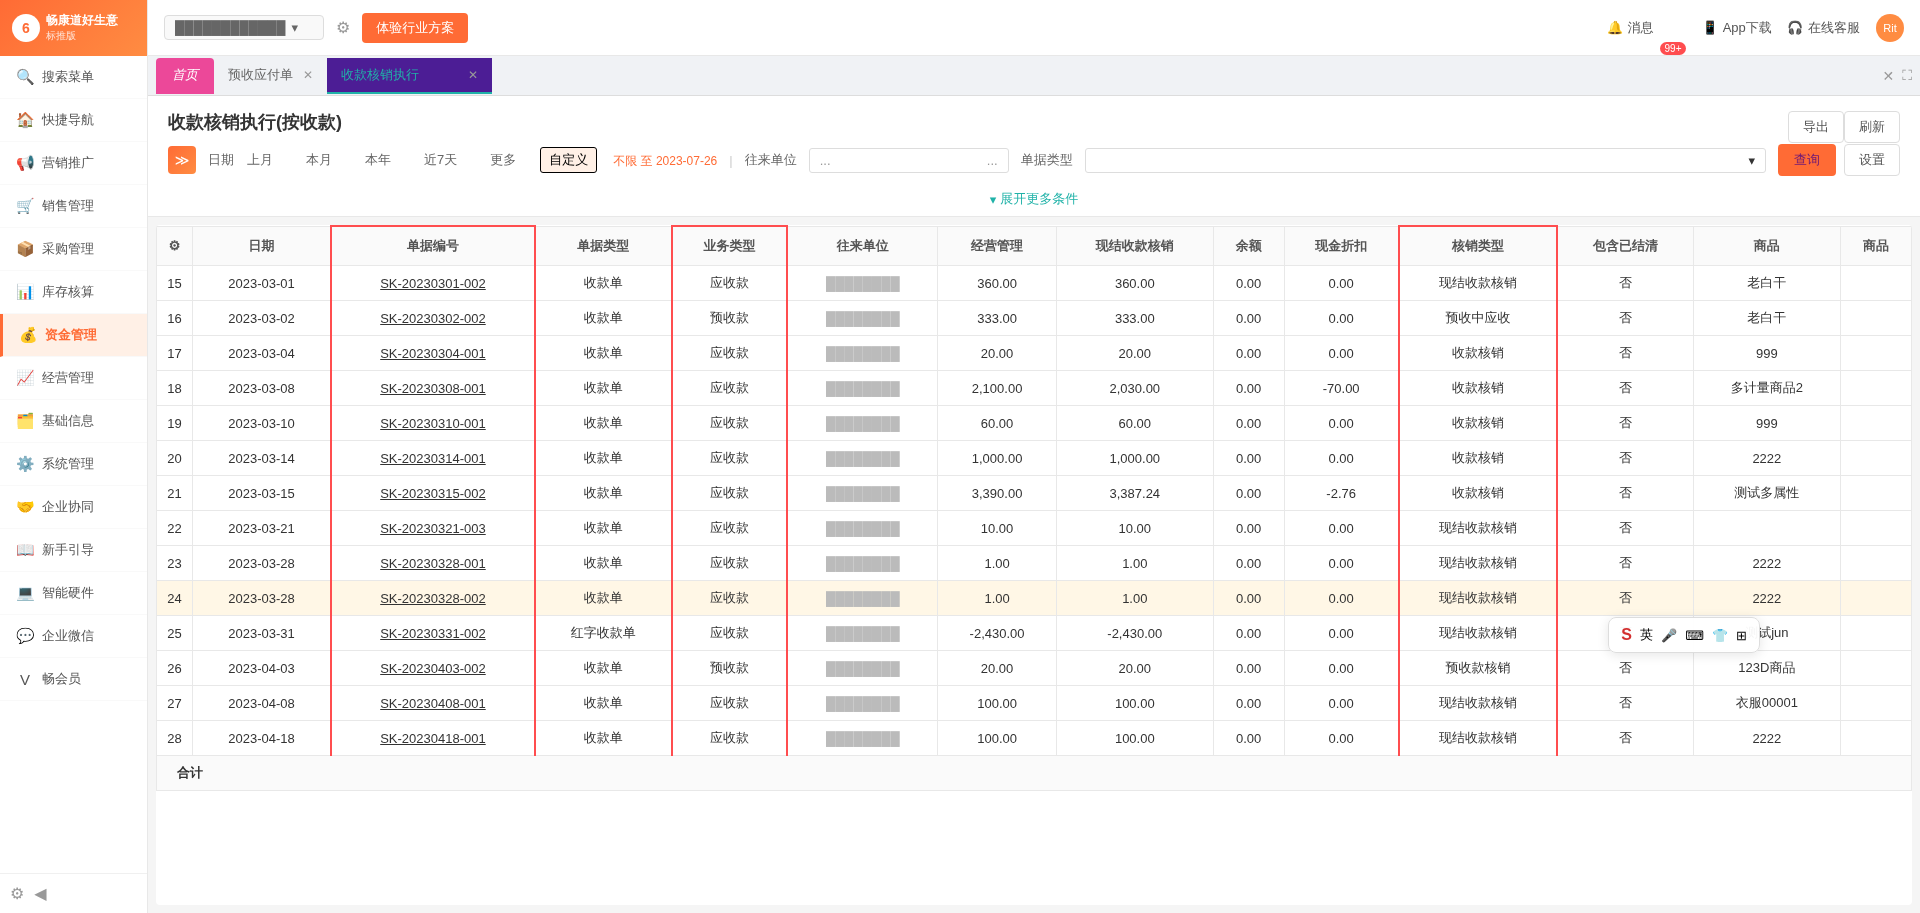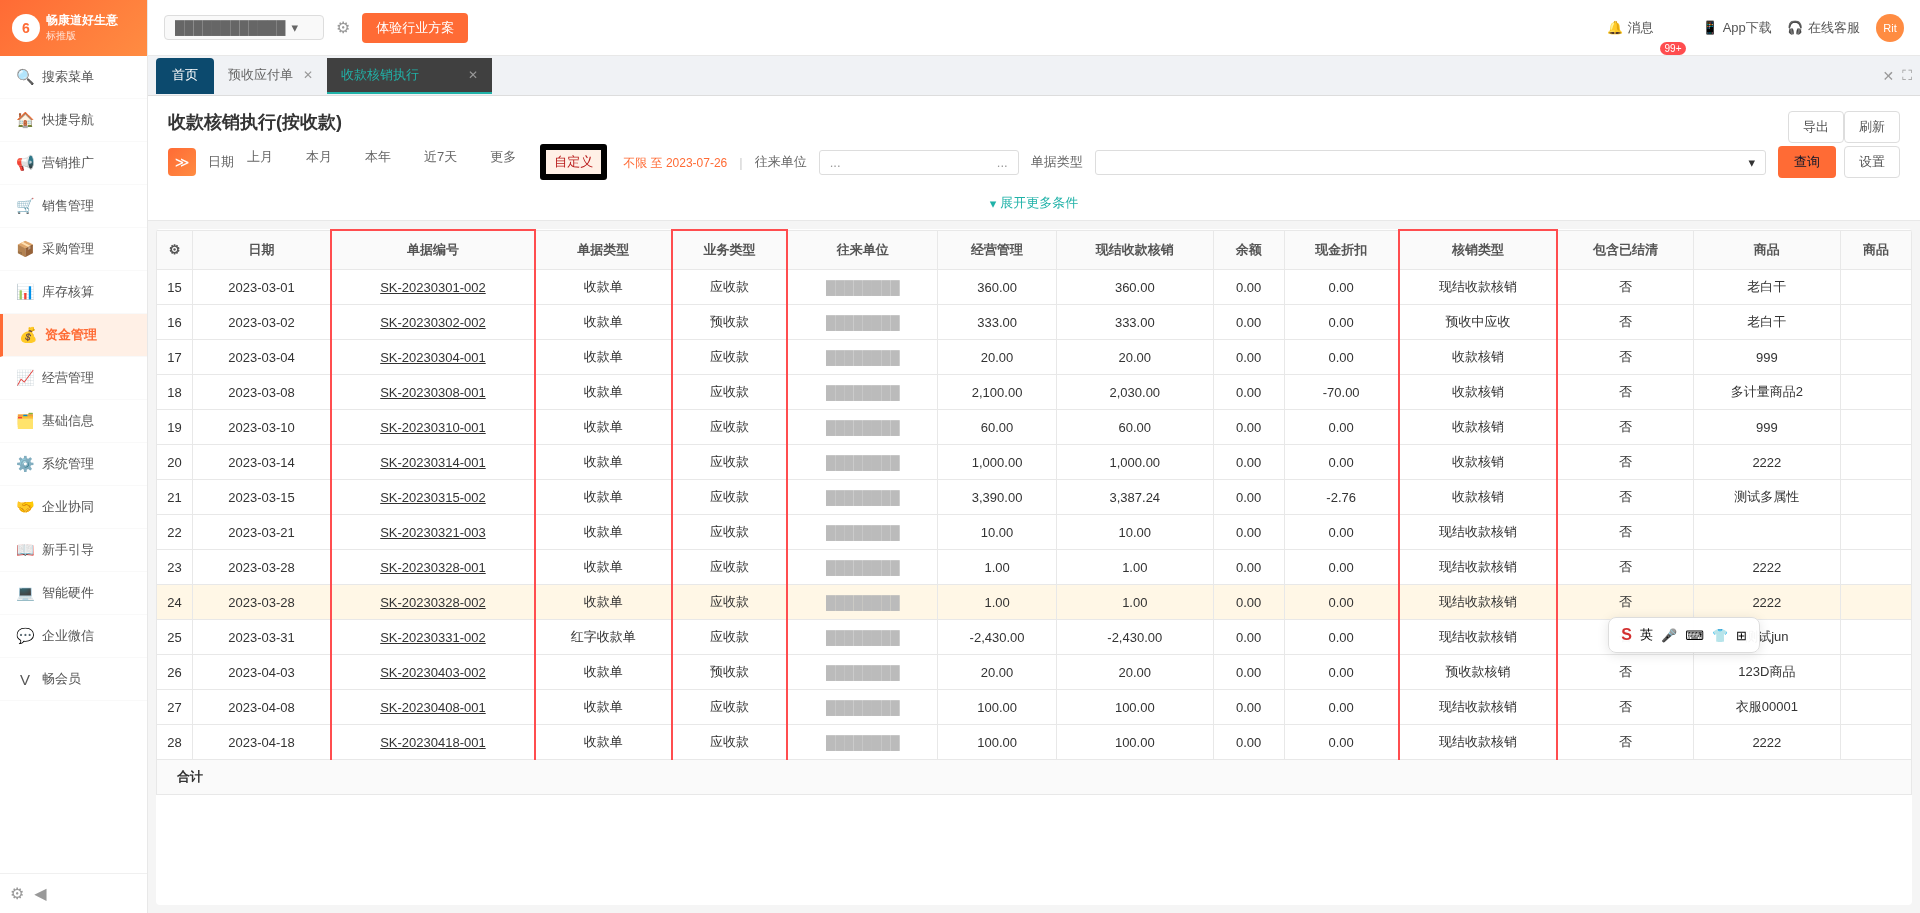--- a/index.html
+++ b/index.html
@@ -90,22 +90,22 @@
       display: flex; align-items: center;
       padding: 0 8px;
       height: 40px;
     }
     .tab {
       display: flex; align-items: center; gap: 6px;
       padding: 8px 14px;
       cursor: pointer; color: #666; font-size: 13px;
       border-bottom: 2px solid transparent;
     }
-    .tab.home { color: #fff; background: #0c4a6e; border-radius: 4px 4px 0 0; padding: 8px 16px; }
-    .tab.active { color: #20b2a8; border-bottom: 2px solid #20b2a8; background: #404040; gap: 45px; }
+    .tab.home { color: #fff; background: #ec4899; border-radius: 4px 4px 0 0; padding: 8px 16px; font-style: italic; }
+    .tab.active { color: #20b2a8; border-bottom: 2px solid #20b2a8; background: #4c1d95; gap: 45px; }
     .tab-close { color: #999; font-size: 12px; cursor: pointer; margin-left: 4px; }
     .tabs-right { margin-left: auto; display: flex; gap: 8px; align-items: center; }
     .tab-ctrl-btn { color: #999; cursor: pointer; font-size: 14px; }
 
     
     .content { flex: 1; overflow: hidden; display: flex; flex-direction: column; background: #f5f5f5; }
 
     
     .page-header {
       background: #fff;
@@ -124,38 +124,38 @@
       display: flex; align-items: center; justify-content: center;
       color: #fff; cursor: pointer; font-size: 14px;
     }
     .filter-group { display: flex; align-items: center; gap: 4px; }
     .filter-label { color: #666; }
     .filter-date-options { display: flex; gap: 15px; }
     .filter-date-btn {
       padding: 3px 8px; border-radius: 3px; cursor: pointer; color: #666; border: 1px solid transparent;
     }
     .filter-date-btn.custom {
-      background: #fff0e6; color: #b91c1c; border: 6px solid #000000; border-radius: 3px;
+      background: #fff0e6; color: #000000; border: 1px solid #000000; border-radius: 3px;
     }
     .filter-date-range { color: #ff6b35; font-size: 12px; margin-top: 2px; }
     .filter-separator { color: #ccc; }
     .filter-unit-input {
       border: 1px solid #ddd; border-radius: 3px; padding: 4px 10px;
       color: #999; min-width: 200px; cursor: pointer;
       display: flex; align-items: center; justify-content: space-between;
     }
     .filter-type-select {
       border: 1px solid #ddd; border-radius: 3px; padding: 4px 10px;
       color: #333; min-width: 160px; cursor: pointer;
       display: flex; align-items: center; justify-content: space-between;
       flex: 1;
     }
     .filter-actions { margin-left: auto; display: flex; gap: 8px; }
     .btn-query {
-      background: #ff6b35; color: #0f172a; border: none;
+      background: #ff6b35; color: #701a75; border: none;
       padding: 6px 16px; border-radius: 4px; cursor: pointer;
     }
     .btn-setting {
       background: #fff; color: #555; border: 1px solid #ddd;
       padding: 6px 14px; border-radius: 4px; cursor: pointer;
     }
     .filter-more-row {
       display: flex; align-items: center; justify-content: center;
       padding: 4px 0 8px;
     }

